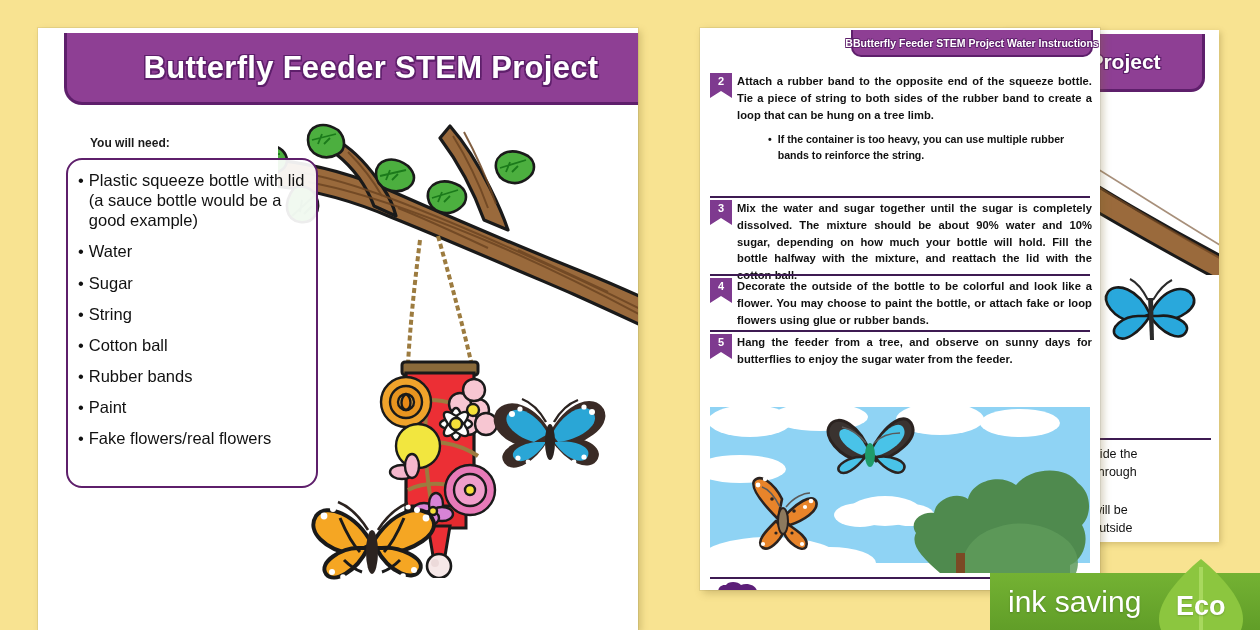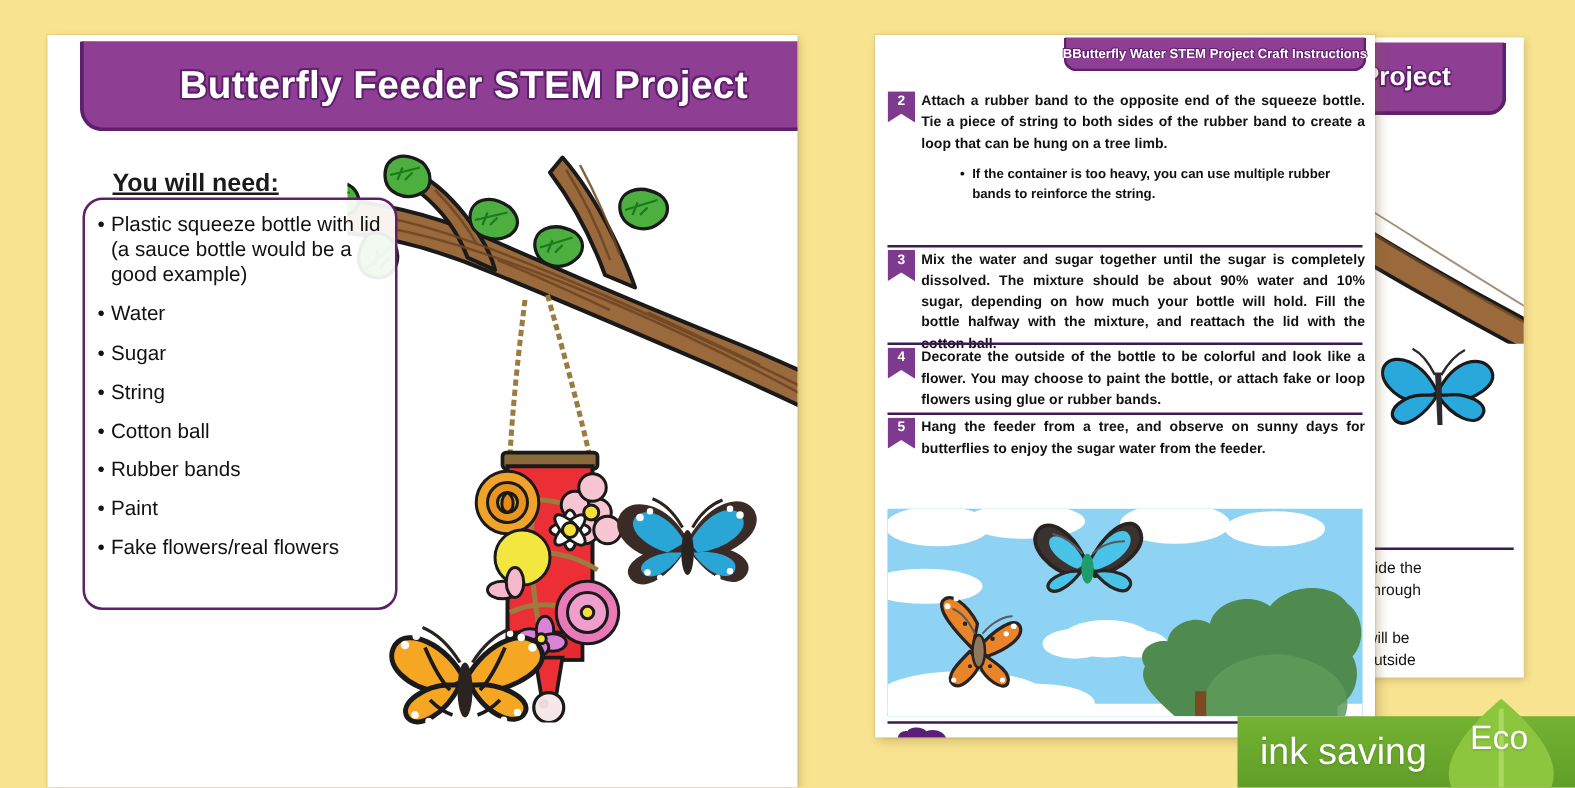--- a/index.html
+++ b/index.html
@@ -25,21 +25,21 @@
     box-sizing:border-box;
     padding-left:22px;
   }
   .p1-title{
     font-size:31px;font-weight:bold;color:#ffffff;letter-spacing:.3px;
     text-shadow:-1.5px -1.5px 0 #5e1f6b,1.5px -1.5px 0 #5e1f6b,-1.5px 1.5px 0 #5e1f6b,1.5px 1.5px 0 #5e1f6b,0 2px 0 #5e1f6b;
     white-space:nowrap;
   }
   .p1-youneed{
     position:absolute;left:52px;top:108px;
-    font-size:20px;font-weight:bold;color:#1b1b1b;text-decoration:underline;
+    font-size:12px;font-weight:bold;color:#1b1b1b;
   }
   .needbox{
     position:absolute;left:28px;top:130px;width:252px;height:330px;
     border:2px solid #5e1f6b;border-radius:16px;background:rgba(255,255,255,.92);
     box-sizing:border-box;padding:10px 8px 8px 8px;
     z-index:6;
   }
   .need-item{
     font-size:16.5px;color:#111;line-height:1.22;margin:0 0 11px 2px;
     display:flex;gap:5px;
@@ -128,21 +128,21 @@
   .eco-bar-inner{
     position:absolute;left:0;top:0;width:270px;height:62px;
     background:linear-gradient(180deg,#74b233 0%,#5f9c27 100%);
   }
   .eco-label{
     position:absolute;left:18px;top:12px;font-size:30px;color:#fff;
     text-shadow:0 1px 2px rgba(0,0,0,.18);
   }
   .eco-leaf{position:absolute;left:165px;top:-16px;width:92px;height:96px;}
   .eco-word{
-    position:absolute;left:186px;top:2px;font-size:27px;font-weight:normal;color:#fff;
+    position:absolute;left:186px;top:18px;font-size:27px;font-weight:bold;color:#fff;
     text-shadow:0 1px 2px rgba(0,0,0,.2);
   }
 </style>
 </head>
 <body>
 
 <div class="stage">
 
   <div class="page3">
     <div class="p3-header">
@@ -170,21 +170,21 @@
     <div class="p3-rule" style="top:408px"></div>
     <div class="p3-text" style="left:10px;top:416px">e cotton ball inside the</div>
     <div class="p3-text" style="left:10px;top:434px">the cotton ball through</div>
     <div class="p3-text" style="left:10px;top:472px">gar water that will be</div>
     <div class="p3-text" style="left:10px;top:490px">o drink it from outside</div>
   </div>
 
   <div class="page2">
     <div class="p2-header">
       <span class="p2-title">B</span>
-      <span class="p2-title" id="p2title">Butterfly Water STEM Project Craft Instructions</span>
+      <span class="p2-title" id="p2title">Butterfly Feeder STEM Project Water Instructions</span>
     </div>
 
     <div class="step" style="top:45px">
       <div class="badge">2</div>
       <div class="step-body">Attach a rubber band to the opposite end of the squeeze bottle. Tie a piece of string to both sides of the rubber band to create a loop that can be hung on a tree limb.</div>
       <div class="sub-bullet">
         <span>•</span>
         <span>If the container is too heavy, you can use multiple rubber bands to reinforce the string.</span>
       </div>
     </div>

